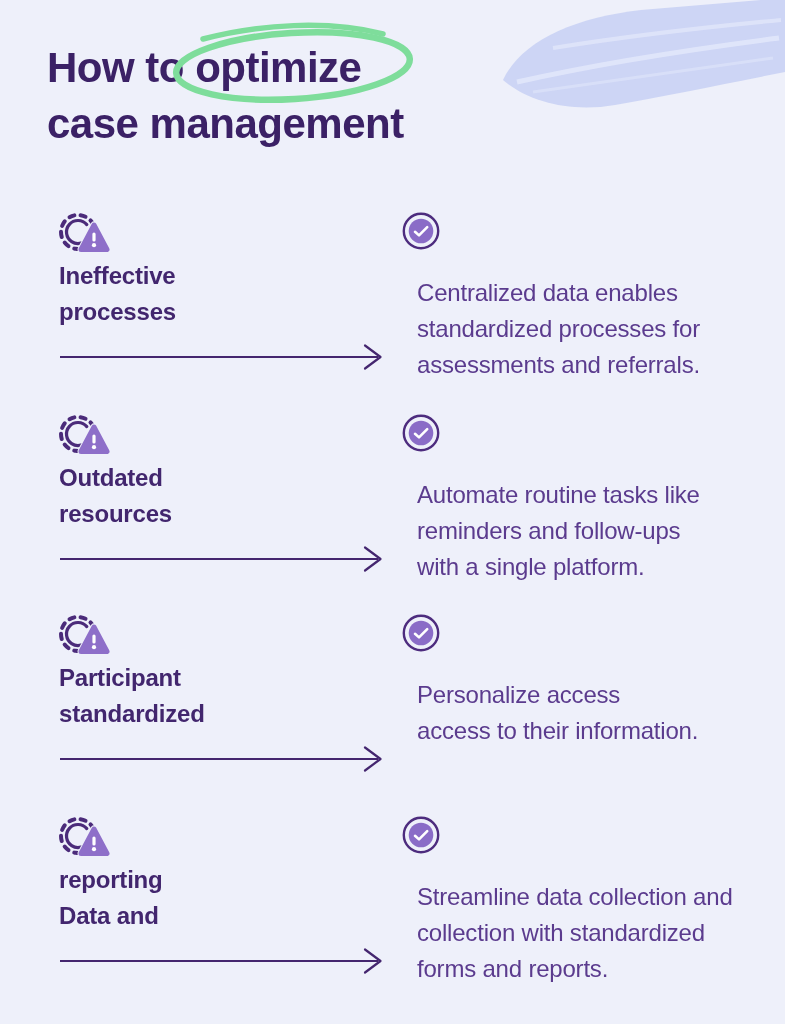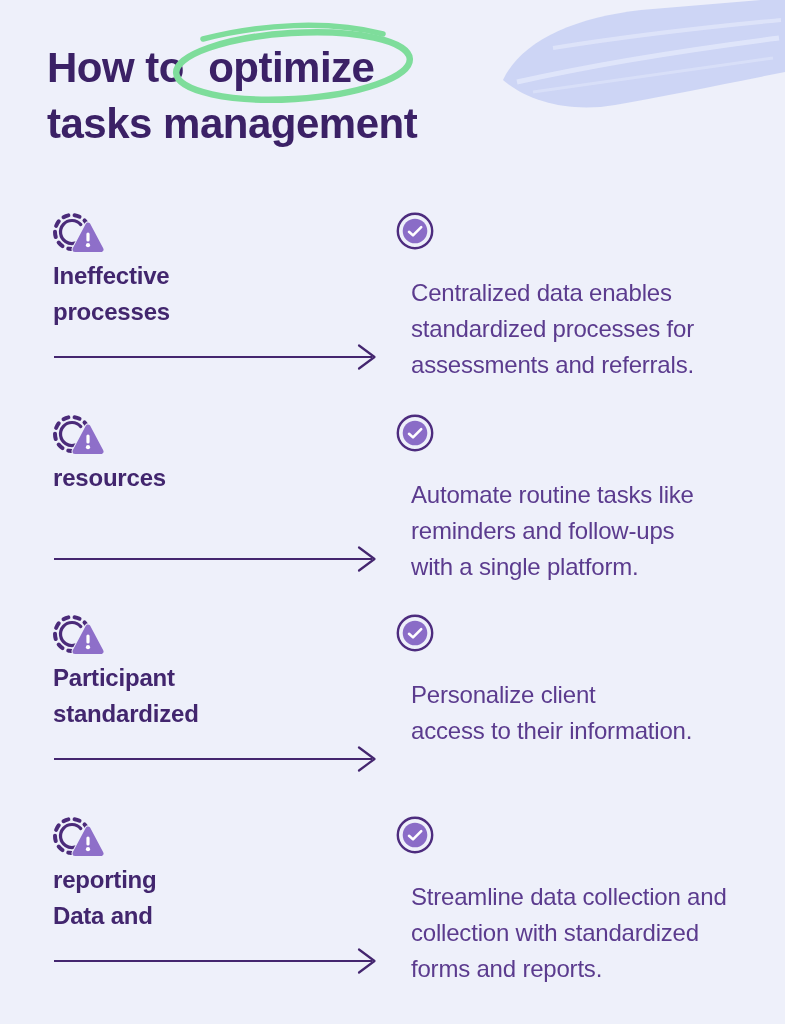--- a/index.html
+++ b/index.html
@@ -16,23 +16,23 @@
   h1.title{
     position:absolute;left:47px;top:40px;margin:0;
     font-size:42px;line-height:56px;font-weight:700;
     color:#3b2166;letter-spacing:-0.5px;
   }
   .highlight{position:relative;display:inline-block;}
   .highlight .circle-svg{
     position:absolute;left:-26px;top:-17px;width:252px;height:86px;
     overflow:visible;z-index:0;
   }
-  .highlight .word{position:relative;z-index:1;margin-left:13px;}
+  .highlight .word{position:relative;z-index:1;}
   
-  .row{position:absolute;left:6px;width:663px;height:202px;padding-left:12px;}
+  .row{position:absolute;left:12px;width:663px;height:202px;padding-left:12px;}
   .row .left{position:absolute;left:47px;top:0;width:330px;}
   .row .right{position:absolute;left:388px;top:0;width:370px;}
   .marker-icon{position:absolute;top:0;left:-3px;display:block;}
   .check-icon{position:absolute;top:3px;left:1px;display:block;}
   .row h2{
     position:absolute;top:50px;left:0;margin:0;width:300px;
     font-size:24px;line-height:36px;font-weight:700;color:#42266e;
     letter-spacing:-0.2px;
   }
   .row h2 span{display:block;}
@@ -59,21 +59,21 @@
   <h1 class="title">
     <span>How to</span>
     <span class="highlight">
       <svg class="circle-svg" viewBox="0 0 252 86">
         <ellipse cx="124" cy="43" rx="117" ry="33" stroke="#7edd9b" stroke-width="6.5" fill="none" transform="rotate(-3.5 124 43)"></ellipse>
         <path d="M34 16 C 90 1, 160 -3, 214 11" stroke="#7edd9b" stroke-width="5.5" fill="none" stroke-linecap="round"></path>
       </svg>
       <span class="word">optimize</span>
     </span>
     <br>
-    <span>tasks management</span>
+    <span>case management</span>
   </h1>
 
   <section class="row" style="top:208px">
     <div class="left">
       <svg class="marker-icon" width="56" height="50" viewBox="0 0 56 50" fill="none">
         <circle cx="22" cy="24" r="17" stroke="#4b2b7a" stroke-width="4" stroke-dasharray="5.2 6.2" stroke-linecap="round" transform="rotate(8 22 24)"></circle>
         <path d="M30.8 16.6 A11.5 11.5 0 1 0 32.4 28.9" stroke="#4b2b7a" stroke-width="3.2" stroke-linecap="round" fill="none"></path>
         <path d="M38 17 L51 41.5 L25 41.5 Z" fill="#8e6fc9" stroke="#eef0fa" stroke-width="7" stroke-linejoin="round" paint-order="stroke"></path>
         <path d="M38 17 L51 41.5 L25 41.5 Z" fill="#8e6fc9" stroke="#8e6fc9" stroke-width="5" stroke-linejoin="round"></path>
         <rect x="36.4" y="24.5" width="3.2" height="9" rx="1.6" fill="#fff"></rect>
@@ -106,20 +106,21 @@
     <div class="left">
       <svg class="marker-icon" width="56" height="50" viewBox="0 0 56 50" fill="none">
         <circle cx="22" cy="24" r="17" stroke="#4b2b7a" stroke-width="4" stroke-dasharray="5.2 6.2" stroke-linecap="round" transform="rotate(8 22 24)"></circle>
         <path d="M30.8 16.6 A11.5 11.5 0 1 0 32.4 28.9" stroke="#4b2b7a" stroke-width="3.2" stroke-linecap="round" fill="none"></path>
         <path d="M38 17 L51 41.5 L25 41.5 Z" fill="#8e6fc9" stroke="#eef0fa" stroke-width="7" stroke-linejoin="round" paint-order="stroke"></path>
         <path d="M38 17 L51 41.5 L25 41.5 Z" fill="#8e6fc9" stroke="#8e6fc9" stroke-width="5" stroke-linejoin="round"></path>
         <rect x="36.4" y="24.5" width="3.2" height="9" rx="1.6" fill="#fff"></rect>
         <circle cx="38" cy="37.2" r="2.1" fill="#fff"></circle>
       </svg>
       <h2>
+        <span>Outdated</span>
         <span>resources</span>
       </h2>
       <svg class="arrow" width="326" height="30" viewBox="0 0 326 30" fill="none">
         <path d="M1 15 H 319" stroke="#44266f" stroke-width="2.2"></path>
         <path d="M306 3.5 L 321.5 15 L 306 26.5" stroke="#44266f" stroke-width="2.2" stroke-linecap="round" stroke-linejoin="round"></path>
       </svg>
     </div>
     <div class="right">
       <svg class="check-icon" width="40" height="40" viewBox="0 0 40 40" fill="none">
         <circle cx="20" cy="20" r="17.2" stroke="#4d2c7e" stroke-width="2.4"></circle>
@@ -153,21 +154,21 @@
         <path d="M306 3.5 L 321.5 15 L 306 26.5" stroke="#44266f" stroke-width="2.2" stroke-linecap="round" stroke-linejoin="round"></path>
       </svg>
     </div>
     <div class="right">
       <svg class="check-icon" width="40" height="40" viewBox="0 0 40 40" fill="none">
         <circle cx="20" cy="20" r="17.2" stroke="#4d2c7e" stroke-width="2.4"></circle>
         <circle cx="20" cy="20" r="12.3" fill="#8a6cc7"></circle>
         <path d="M14 20.8 L18 24.4 L26.2 16.2" stroke="#fff" stroke-width="2.6" stroke-linecap="round" stroke-linejoin="round"></path>
       </svg>
       <p>
-        <span>Personalize client</span>
+        <span>Personalize access</span>
         <span>access to their information.</span>
       </p>
     </div>
   </section>
 
   <section class="row" style="top:812px">
     <div class="left">
       <svg class="marker-icon" width="56" height="50" viewBox="0 0 56 50" fill="none">
         <circle cx="22" cy="24" r="17" stroke="#4b2b7a" stroke-width="4" stroke-dasharray="5.2 6.2" stroke-linecap="round" transform="rotate(8 22 24)"></circle>
         <path d="M30.8 16.6 A11.5 11.5 0 1 0 32.4 28.9" stroke="#4b2b7a" stroke-width="3.2" stroke-linecap="round" fill="none"></path>

